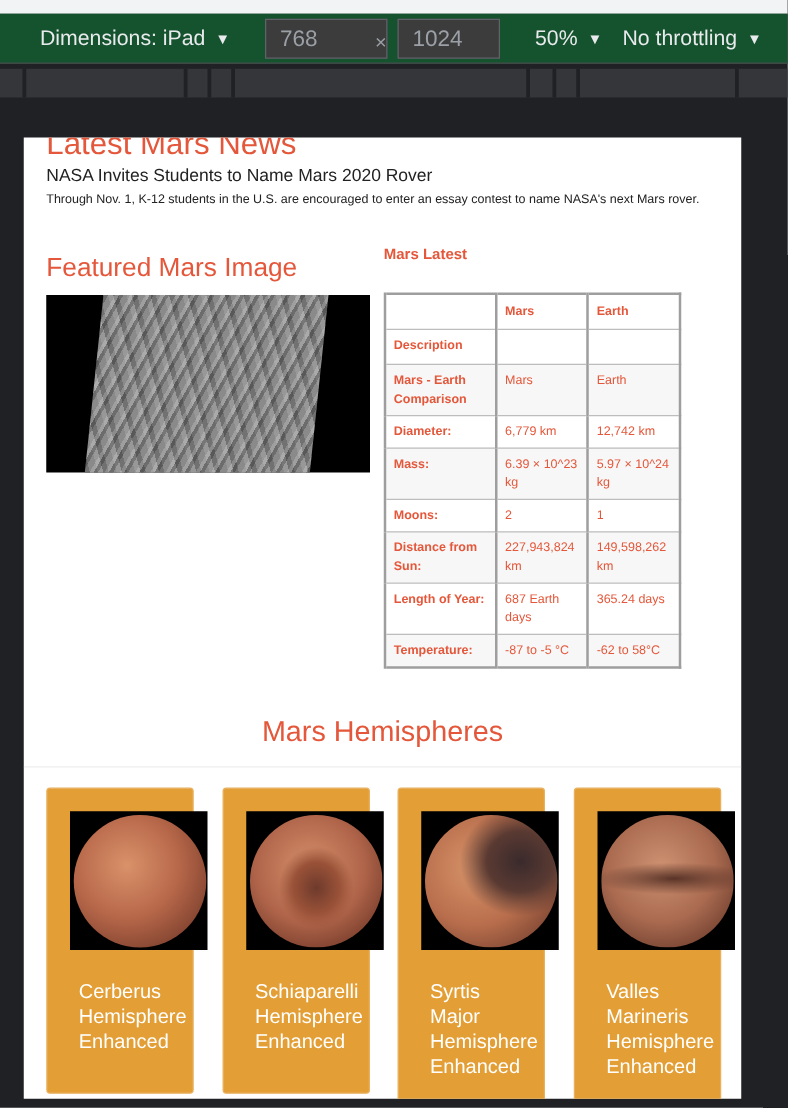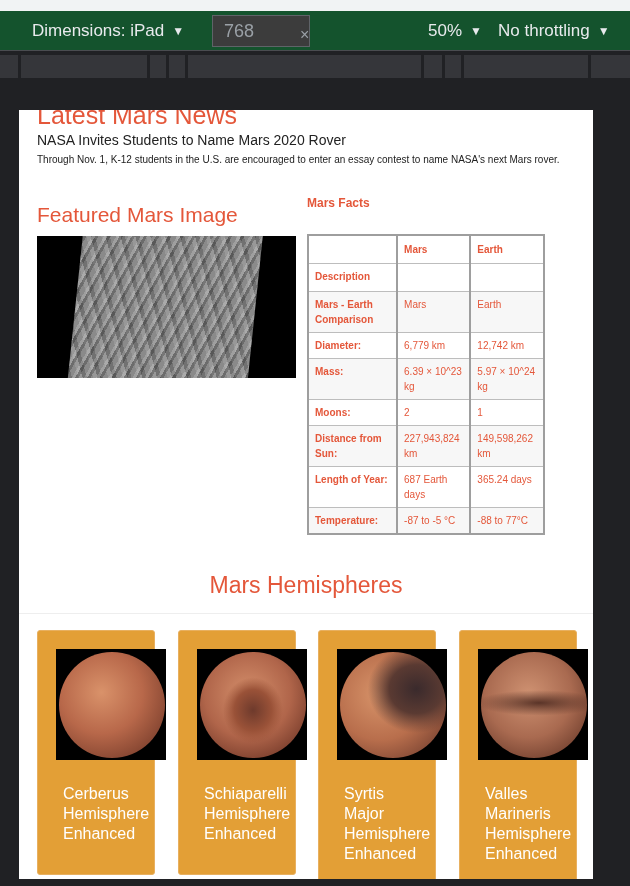--- a/index.html
+++ b/index.html
@@ -57,20 +57,21 @@
 
 <div class="topstrip"></div>
 
 <div class="toolbar">
   <div class="tb-item tb-dim">
     <span>Dimensions: iPad</span>
     <span class="caret">▼</span>
   </div>
   <input class="tb-input tb-w" value="768" style="">
   <span class="tb-x">×</span>
+  <input class="tb-input tb-h" value="1024" style="">
   <div class="tb-item tb-zoom">
     <span>50%</span>
     <span class="caret">▼</span>
   </div>
   <div class="tb-item tb-throttle">
     <span>No throttling</span>
     <span class="caret">▼</span>
   </div>
 </div>
 
@@ -88,21 +89,21 @@
 <div class="page">
   <div class="news-title">Latest Mars News</div>
   <div class="news-headline">NASA Invites Students to Name Mars 2020 Rover</div>
   <div class="news-teaser">Through Nov. 1, K-12 students in the U.S. are encouraged to enter an essay contest to name NASA's next Mars rover.</div>
 
   <div class="featured-title">Featured Mars Image</div>
   <div class="featured-image">
     <div class="dunes"></div>
   </div>
 
-  <div class="facts-title">Mars Facts</div>
+  <div class="facts-title">Mars Latest</div>
   <table class="facts-table">
     <tbody>
         <tr>
       <th></th>
       <th>Mars</th>
       <th>Earth</th>
     </tr>
     <tr>
       <td class="c0" style="height:28px">Description</td>
       <td class="c1"></td>
@@ -134,21 +135,21 @@
       <td class="c2">149,598,262 km</td>
     </tr>
     <tr>
       <td class="c0">Length of Year:</td>
       <td class="c1">687 Earth days</td>
       <td class="c2">365.24 days</td>
     </tr>
     <tr class="alt">
       <td class="c0">Temperature:</td>
       <td class="c1">-87 to -5 °C</td>
-      <td class="c2">-88 to 77°C</td>
+      <td class="c2">-62 to 58°C</td>
     </tr>
   </tbody>
     </table>
 
   <div class="hemi-title">Mars Hemispheres</div>
   <div class="hemi-rule"></div>
 
   <div class="hemi-card" style="left:18px">
     <div class="hemi-img">
       <div class="planet" style="background: radial-gradient(circle at 40% 38%, #d9926a 0%, #b8684a 45%, #7a3e2c 85%, #3a1c14 100%);"></div>

